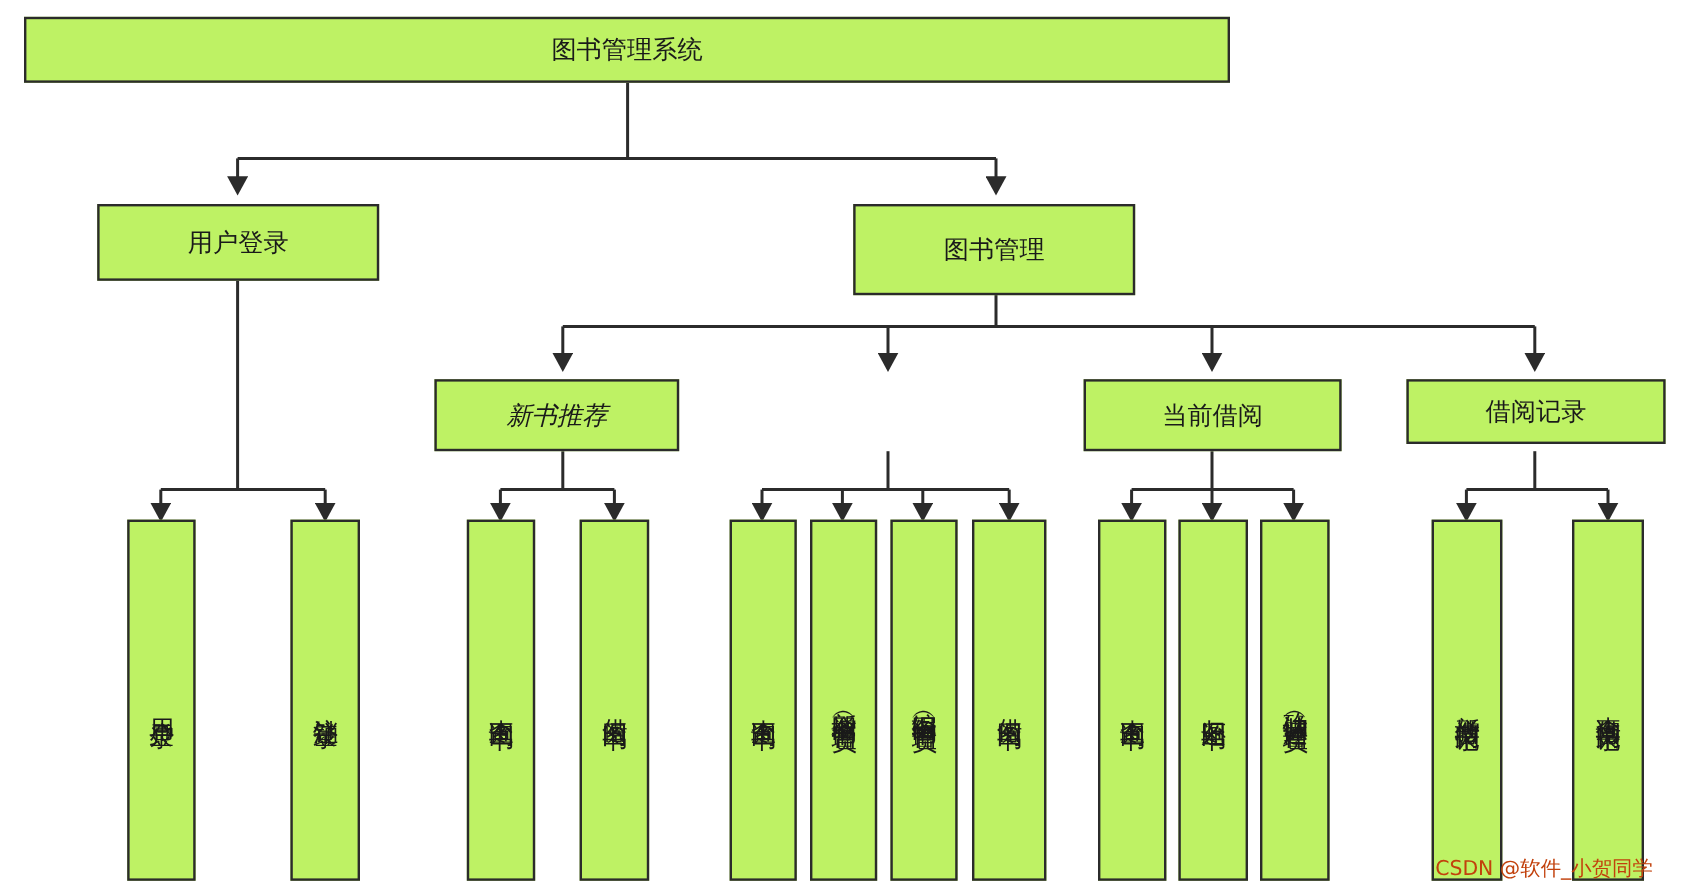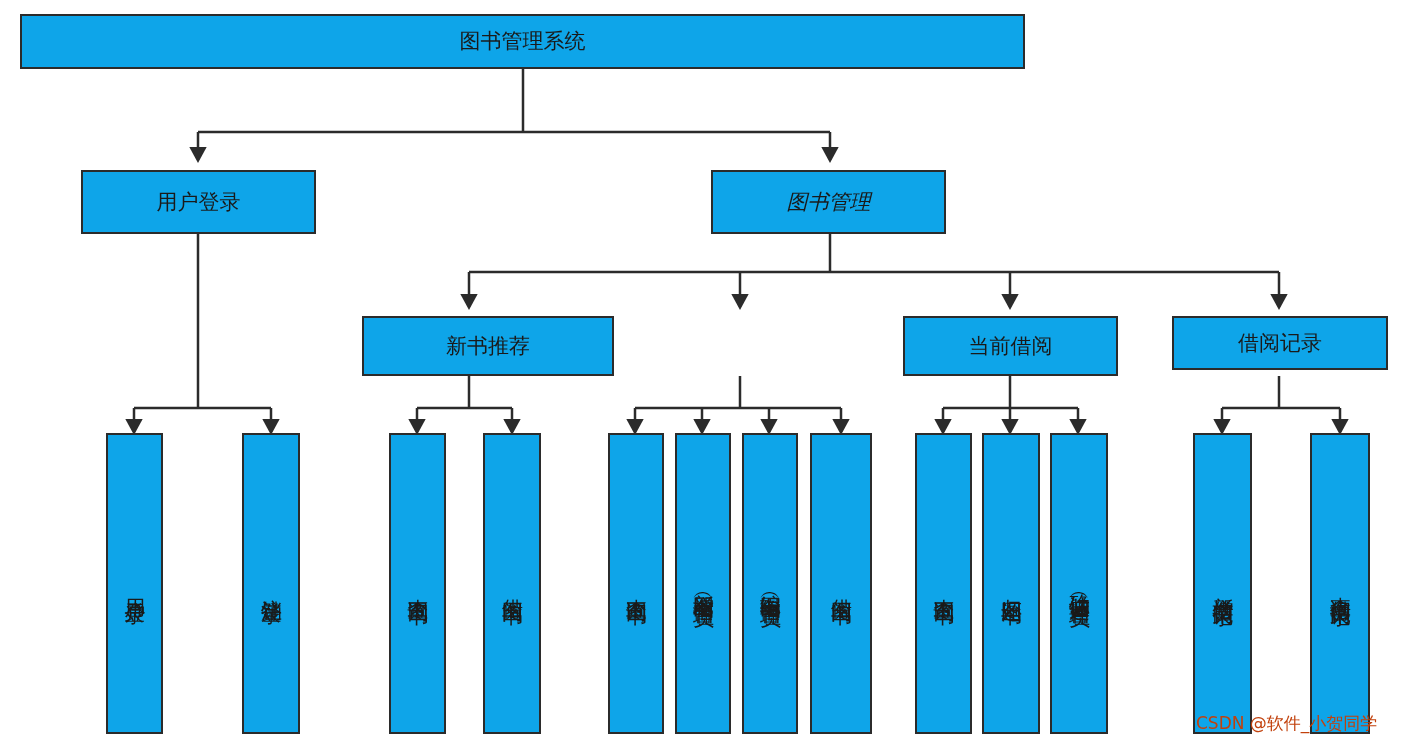--- a/index.html
+++ b/index.html
@@ -24,21 +24,21 @@
   svg.edges {
     position: absolute;
     left: 0; top: 0;
     width: 1405px;
     height: 747px;
     pointer-events: none;
   }
   .node {
     position: absolute;
     box-sizing: border-box;
-    background: #0ea5e9;
+    background: #bef264;
     border: 2.5px solid #2b2b2b;
     display: flex;
     align-items: center;
     justify-content: center;
     text-align: center;
     line-height: 1.18;
   }
   .node.h {
     font-size: 21px;
   }
@@ -121,25 +121,25 @@
   </svg>
 
   <div class="node h" style="left:20px; top:14px; width:1005px; height:55px;">
     <span class="lbl">图书管理系统</span>
   </div>
 
   <div class="node h" style="left:81px; top:170px; width:235px; height:64px;">
     <span class="lbl">用户登录</span>
   </div>
 
-  <div class="node h" style="left:711px; top:170px; width:235px; height:64px;font-style:italic;">
+  <div class="node h" style="left:711px; top:170px; width:235px; height:76px;">
     <span class="lbl">图书管理</span>
   </div>
 
-  <div class="node h" style="left:362px; top:316px; width:252px; height:60px;">
+  <div class="node h" style="left:362px; top:316px; width:204px; height:60px;font-style:italic;">
     <span class="lbl">新书推荐</span>
   </div>
 
 
   <div class="node h" style="left:903px; top:316px; width:215px; height:60px;">
     <span class="lbl">当前借阅</span>
   </div>
 
   <div class="node h" style="left:1172px; top:316px; width:216px; height:54px;">
     <span class="lbl">借阅记录</span>

